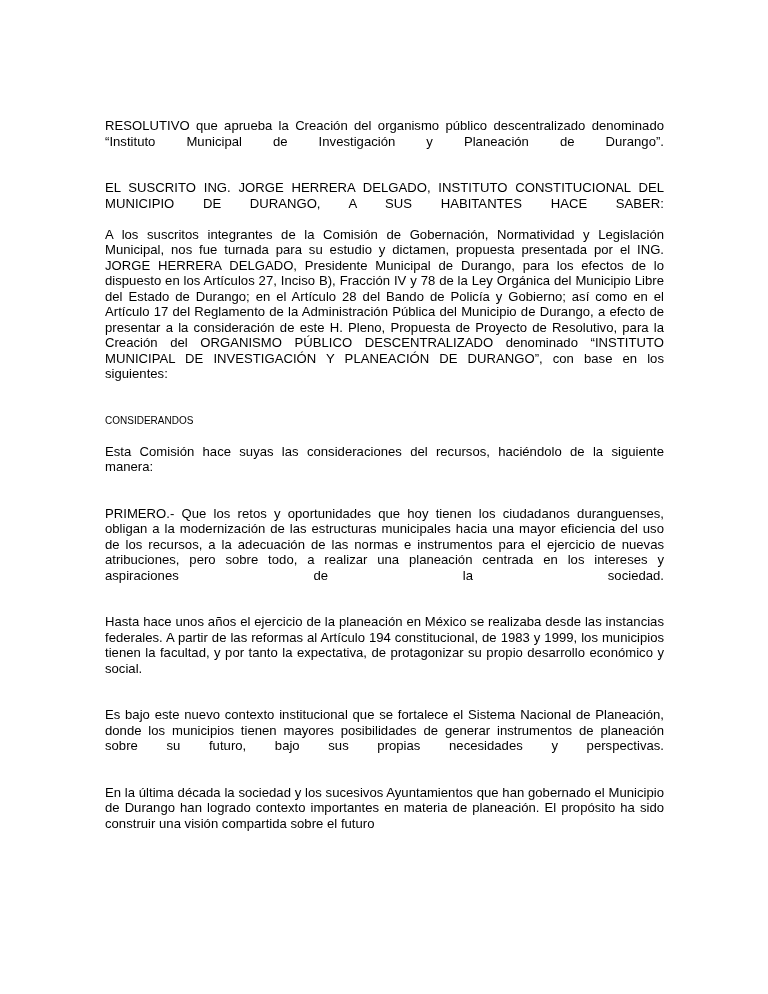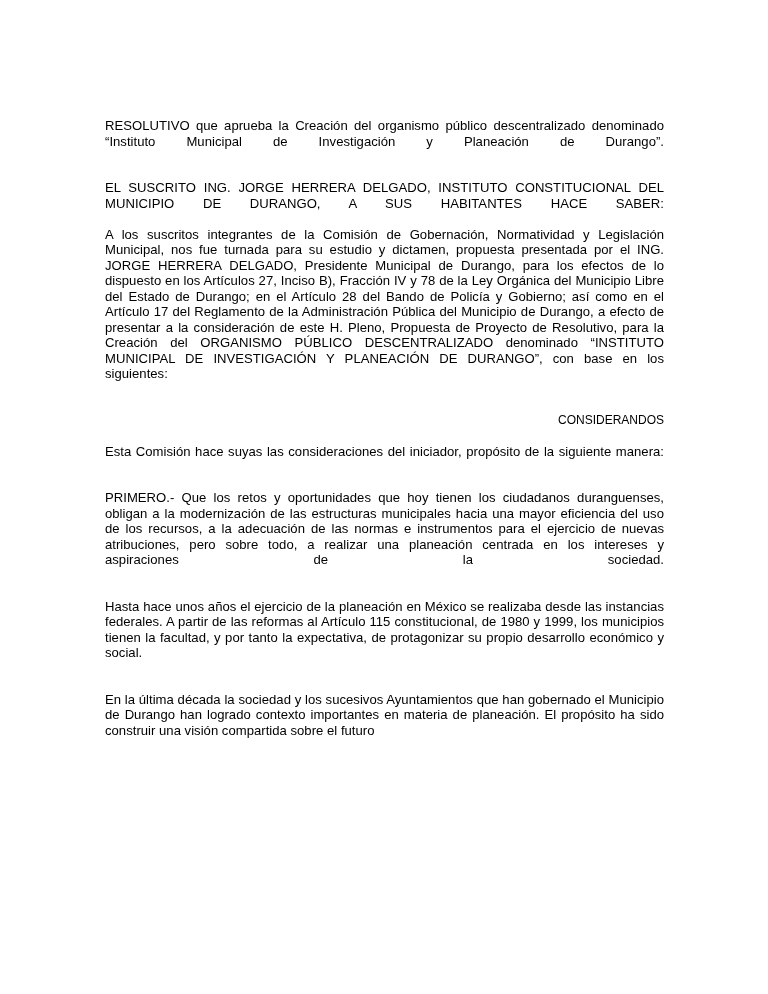--- a/index.html
+++ b/index.html
@@ -38,23 +38,23 @@
     text-justify: inter-word;
     letter-spacing: 0.02px;
     word-spacing: 0px;
     hyphens: none;
   }
   p.para.tight {
     margin-bottom: 0;
   }
   p.heading-centered {
     margin: 0 0 15.5px 0;
-    font-size: 12px;
+    font-size: 10px;
     line-height: 15.5px;
-    text-align: right;
+    text-align: left;
   }
   b.lead {
     font-weight: normal;
   }
   
   p.para:after {
     content: "";
     display: inline-block;
     width: 100%;
   }
@@ -69,24 +69,25 @@
   <div class="doc-body">
 
     <p class="para">RESOLUTIVO que aprueba la Creación del organismo público descentralizado denominado “Instituto Municipal de Investigación y Planeación de Durango”.</p>
 
     <p class="para tight">EL SUSCRITO ING. JORGE HERRERA DELGADO, INSTITUTO CONSTITUCIONAL DEL MUNICIPIO DE DURANGO, A SUS HABITANTES HACE SABER:</p>
 
     <p class="para">A los suscritos integrantes de la Comisión de Gobernación, Normatividad y Legislación Municipal, nos fue turnada para su estudio y dictamen, propuesta presentada por el ING. JORGE HERRERA DELGADO, Presidente Municipal de Durango, para los efectos de lo dispuesto en los Artículos 27, Inciso B), Fracción IV y 78 de la Ley Orgánica del Municipio Libre del Estado de Durango; en el Artículo 28 del Bando de Policía y Gobierno; así como en el Artículo 17 del Reglamento de la Administración Pública del Municipio de Durango, a efecto de presentar a la consideración de este H. Pleno, Propuesta de Proyecto de Resolutivo, para la Creación del ORGANISMO PÚBLICO DESCENTRALIZADO denominado “INSTITUTO  MUNICIPAL DE INVESTIGACIÓN Y PLANEACIÓN DE DURANGO”, con base en los siguientes:</p>
 
     <p class="heading-centered">CONSIDERANDOS</p>
 
-    <p class="para">Esta Comisión hace suyas las consideraciones del iniciador, propósito de la siguiente manera:</p>
+    <p class="para">Esta Comisión hace suyas las consideraciones del recursos, haciéndolo de la siguiente manera:</p>
 
     <p class="para"><b class="lead">PRIMERO.-</b><span> Que los retos y oportunidades que hoy tienen los ciudadanos duranguenses, obligan a la modernización de las estructuras municipales hacia una mayor eficiencia del uso de los recursos, a la adecuación de las normas e instrumentos para el ejercicio de nuevas atribuciones, pero sobre todo, a realizar una planeación centrada en los intereses y aspiraciones de la sociedad.</span></p>
 
 
-    <p class="para">Hasta hace unos años el ejercicio de la planeación en México se realizaba desde las instancias federales. A partir de las reformas al Artículo 115 constitucional, de 1980 y 1999, los municipios tienen la facultad, y por tanto la expectativa, de protagonizar su propio desarrollo económico y social.</p>
+    <p class="para">Hasta hace unos años el ejercicio de la planeación en México se realizaba desde las instancias federales. A partir de las reformas al Artículo 194 constitucional, de 1983 y 1999, los municipios tienen la facultad, y por tanto la expectativa, de protagonizar su propio desarrollo económico y social.</p>
 
+    <p class="para">Es bajo este nuevo contexto institucional que se fortalece el Sistema Nacional de Planeación, donde los municipios tienen mayores posibilidades de generar instrumentos de planeación sobre su futuro, bajo sus propias necesidades y perspectivas.</p>
 
     <p class="para nostretch">En la última década la sociedad y los sucesivos Ayuntamientos que han gobernado el Municipio de Durango han logrado contexto importantes en materia de planeación. El propósito ha sido construir una visión compartida sobre el futuro</p>
 
   </div>
 </div>
 
 </body></html>

